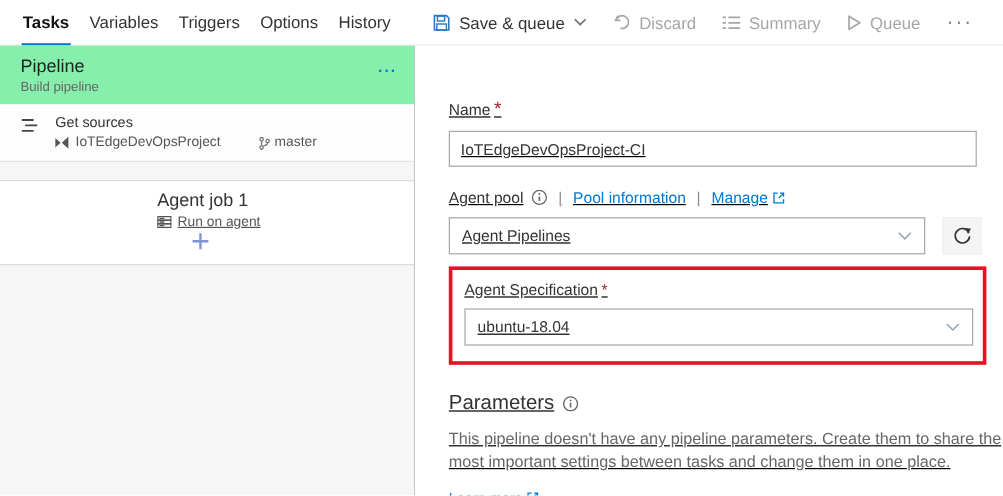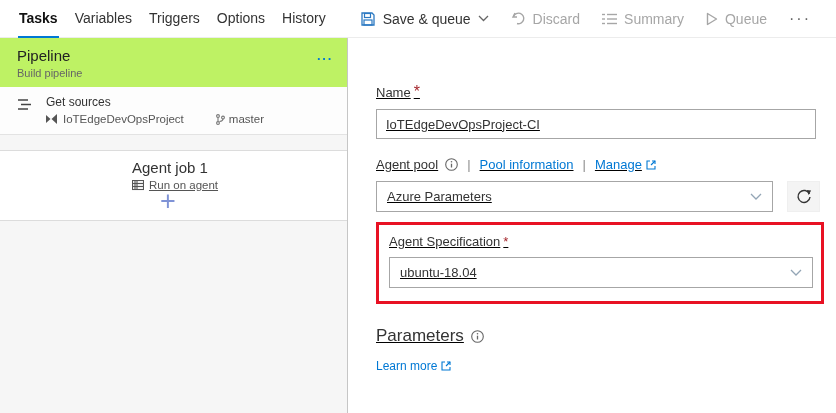--- a/index.html
+++ b/index.html
@@ -20,21 +20,21 @@
   .cmd .ic { display:flex; align-items:center; }
   .more-btn { font-size:16px; color:#666; letter-spacing:2px; margin-right:26px; cursor:pointer; }
 
   
   .content { display:flex; height:375px; }
   .sidebar { width:348px; background:#f6f6f6; border-right:1px solid #c6c6c6;
              display:flex; flex-direction:column; }
   .main { flex:1; background:#fff; padding:45px 0 0 28px;text-decoration:underline; }
 
   
-  .pipeline-hd { background:#bef264; padding:9px 14px 8px 17px; display:flex;
+  .pipeline-hd { background:#86efac; padding:9px 14px 8px 17px; display:flex;
                  justify-content:space-between; align-items:flex-start; cursor:pointer; }
   .pipeline-hd .t { font-size:15px; color:#222; }
   .pipeline-hd .s { font-size:11px; color:#666; margin-top:3px; }
   .hd-more { color:#0078d4; font-weight:700; font-size:13px; letter-spacing:1px;
              margin-top:4px; cursor:pointer; }
   .src-row { background:#fdfdfd; border-bottom:1px solid #e3e3e3; padding:8px 14px 9px 14px;
              display:flex; cursor:pointer; }
   .src-ic { margin:3px 12px 0 4px; }
   .src-t { font-size:12px; color:#333; }
   .src-sub { display:flex; align-items:center; gap:5px; margin-top:4px;
@@ -250,21 +250,21 @@
                 <line x1="5" y1="5" x2="9" y2="1"></line>
                 <polyline points="6,1 9,1 9,4"></polyline>
               </g>
             </svg>
         </span>
       </a>
     </div>
 
     <div class="pool-row">
       <div class="select">
-        <span>Azure Parameters</span>
+        <span>Agent Pipelines</span>
         <span>
           <svg width="12" height="8" viewBox="0 0 12 8">
               <polyline points="1,1 6,6 11,1" fill="none" stroke="#93a5b5" stroke-width="1.3"></polyline>
             </svg>
         </span>
       </div>
       <div class="refresh-btn">
         <span>
           <svg width="16" height="16" viewBox="0 0 16 16">
               <path d="M13.5 5 A6 6 0 1 0 14 8" fill="none" stroke="#333" stroke-width="1.4"></path>
@@ -290,20 +290,21 @@
       <span>Parameters</span>
       <span class="info-ic">
         <svg width="13" height="13" viewBox="0 0 13 13">
             <circle cx="6.5" cy="6.5" r="5.8" fill="none" stroke="#666" stroke-width="1.1"></circle>
             <line x1="6.5" y1="5.7" x2="6.5" y2="9.5" stroke="#666" stroke-width="1.3"></line>
             <circle cx="6.5" cy="3.7" r="0.8" fill="#666"></circle>
           </svg>
       </span>
     </div>
 
+    <div class="params-desc">This pipeline doesn't have any pipeline parameters. Create them to share the most important settings between tasks and change them in one place.</div>
 
     <a class="link learn-more">
       <span>Learn more</span>
       <span>
         <svg width="10" height="10" viewBox="0 0 10 10">
             <g fill="none" stroke="#0078d4" stroke-width="1.1">
               <polyline points="4,1 1,1 1,9 9,9 9,6"></polyline>
               <line x1="5" y1="5" x2="9" y2="1"></line>
               <polyline points="6,1 9,1 9,4"></polyline>
             </g>

